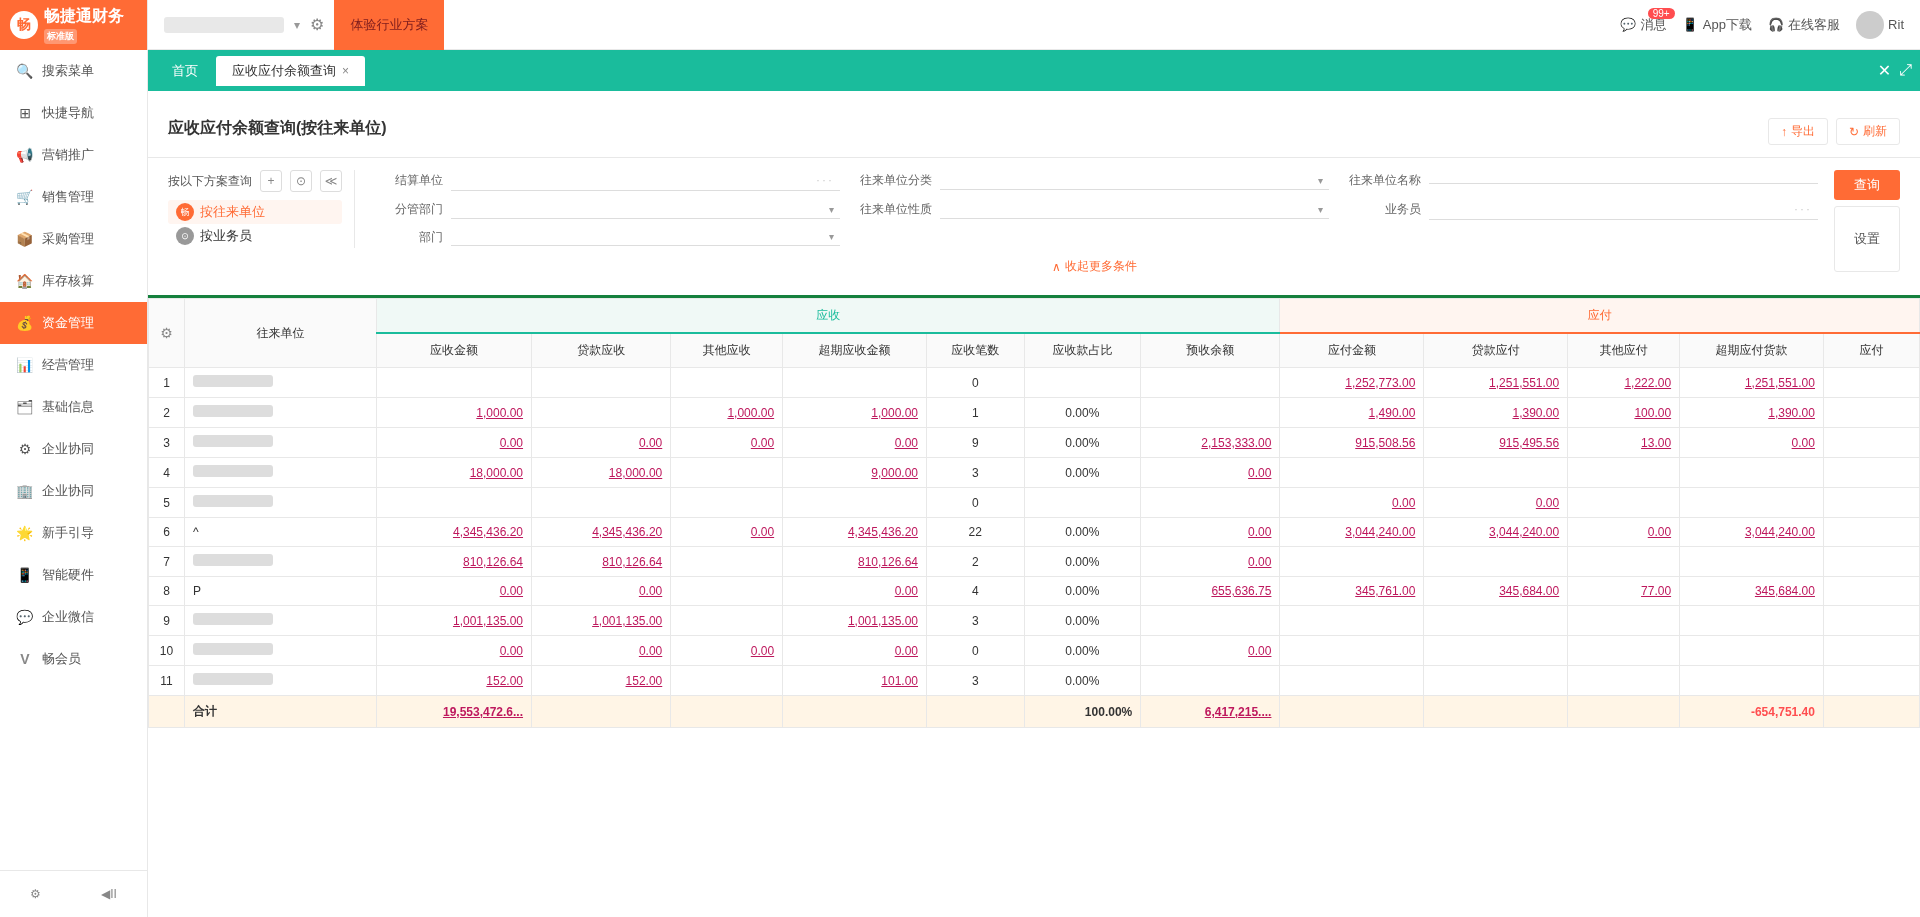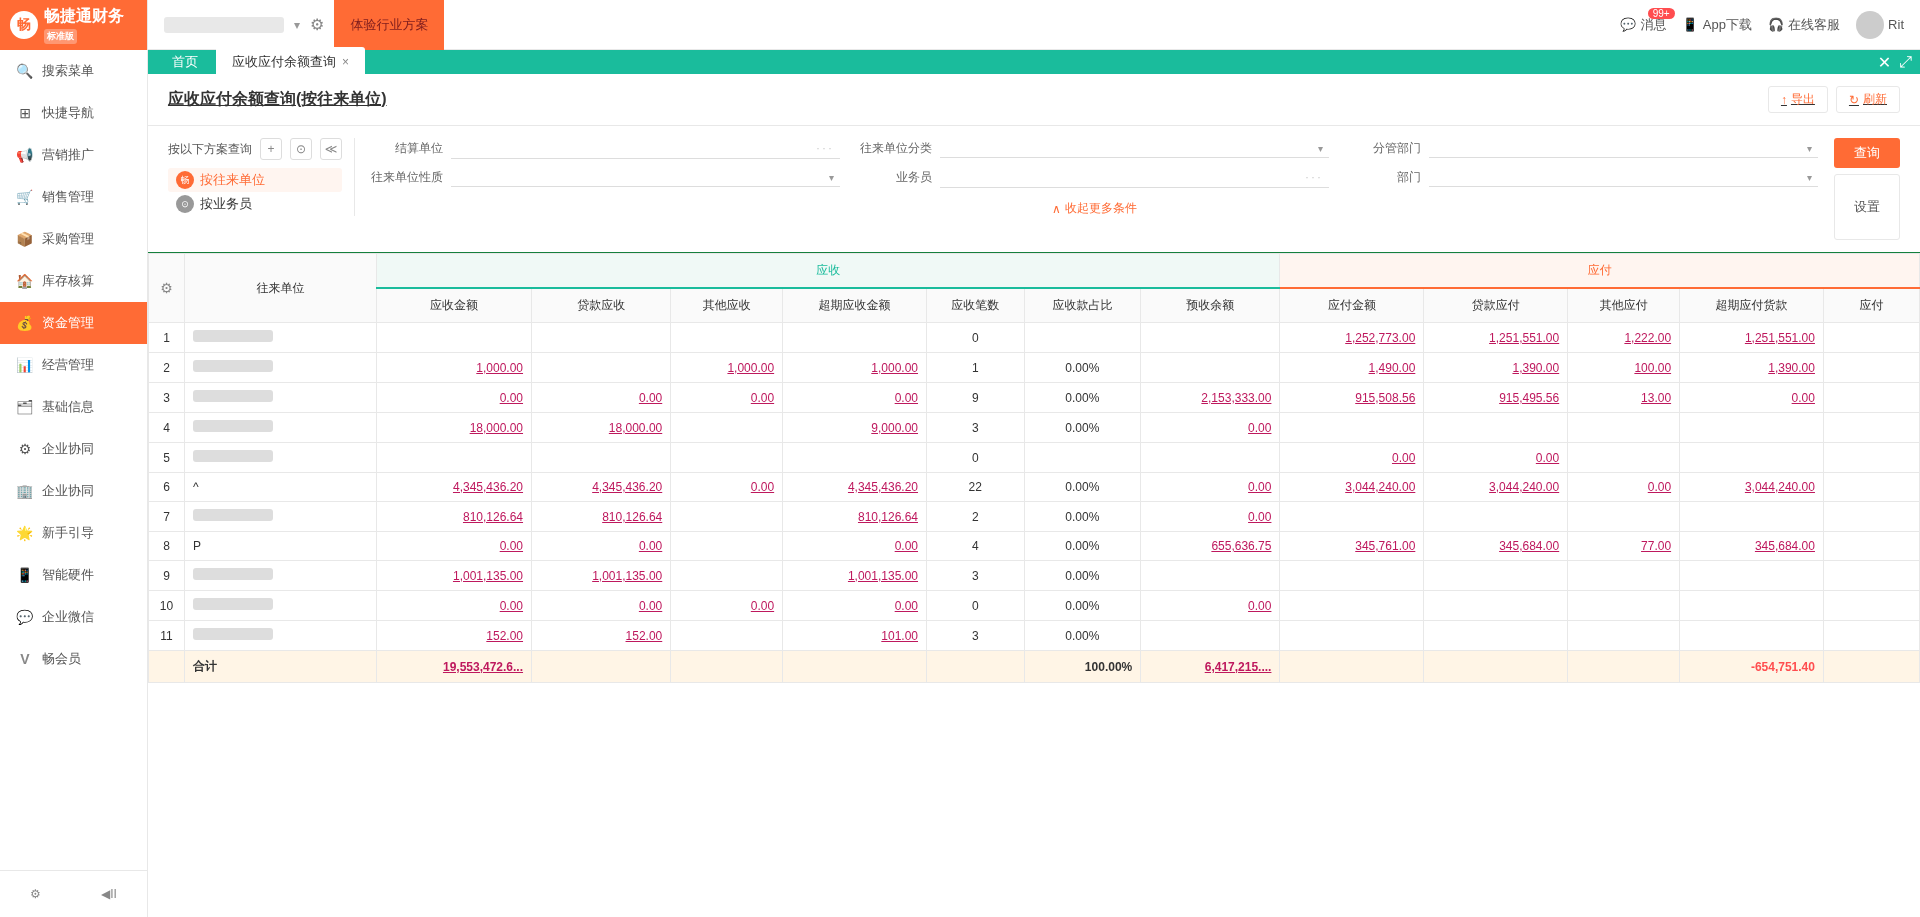--- a/index.html
+++ b/index.html
@@ -27,39 +27,39 @@
     .top-header-left { display: flex; align-items: center; gap: 10px; }
     .breadcrumb-text { color: #999; font-size: 12px; background: #f5f5f5; padding: 3px 10px; border-radius: 3px; }
     .header-gear { color: #888; font-size: 16px; cursor: pointer; }
     .btn-solution { background: #ff6b35; color: #7f1d1d; border: none; padding: 20px 16px; border-radius: 4px; cursor: pointer; font-size: 13px; }
     .top-header-right { display: flex; align-items: center; gap: 16px; }
     .header-icon-item { display: flex; align-items: center; gap: 4px; color: #555; cursor: pointer; font-size: 13px; position: relative; }
     .badge { background: #ff4d4f; color: white; border-radius: 10px; padding: 0 5px; font-size: 10px; position: absolute; top: -8px; right: -8px; }
     .user-avatar { width: 28px; height: 28px; background: #ccc; border-radius: 50%; }
 
     
-    .tab-bar { height: 24px; background: #1abc9c; display: flex; align-items: center; padding: 0 8px; gap: 2px; }
+    .tab-bar { height: 41px; background: #1abc9c; display: flex; align-items: center; padding: 0 8px; gap: 2px; }
     .tab-item { padding: 6px 16px; background: rgba(255,255,255,0.15); color: white; cursor: pointer; border-radius: 3px 3px 0 0; font-size: 13px; display: flex; align-items: center; gap: 6px; }
     .tab-item.home { background: transparent; }
     .tab-item.active { background: #ffffff; color: #333; }
     .tab-close { font-size: 12px; color: #888; cursor: pointer; }
     .tab-bar-right { margin-left: auto; display: flex; gap: 8px; color: white; font-size: 16px; cursor: pointer; }
 
     
     .page-content { flex: 1; background: #f0f2f5; overflow: hidden; display: flex; flex-direction: column; }
 
     
-    .page-header { background: #fff; padding: 12px 20px 0; border-bottom: 1px solid #e8e8e8; display: flex; align-items: center; justify-content: space-between; text-decoration: underline; }
+    .page-header { background: #fff; padding: 27px 20px 0; border-bottom: 1px solid #e8e8e8; display: flex; align-items: flex-start; justify-content: space-between; }
     .page-title { font-size: 16px; font-weight: bold; color: #333; padding-bottom: 12px; }
     .page-header-actions { display: flex; gap: 8px; padding-bottom: 12px; }
     .btn-export { background: transparent; border: 1px solid #e8e8e8; color: #ff6b35; padding: 4px 12px; border-radius: 3px; cursor: pointer; font-size: 12px; display: flex; align-items: center; gap: 4px; }
     .btn-refresh { background: transparent; border: 1px solid #e8e8e8; color: #ff6b35; padding: 4px 12px; border-radius: 3px; cursor: pointer; font-size: 12px; display: flex; align-items: center; gap: 4px; }
 
     
-    .filter-area { background: #fff; padding: 12px 20px; border-bottom: 1px solid #15803d; }
+    .filter-area { background: #fff; padding: 12px 20px; border-bottom: 3px solid #15803d; }
     .filter-scheme-btn { width: 22px; height: 22px; display: flex; align-items: center; justify-content: center; border: 1px solid #ddd; border-radius: 3px; cursor: pointer; color: #888; font-size: 12px; }
     .scheme-option { display: flex; align-items: center; gap: 6px; cursor: pointer; font-size: 13px; padding: 3px 8px; border-radius: 3px; }
     .scheme-option.active { color: #ff6b35; background: #fff5f0; }
     .scheme-icon { width: 18px; height: 18px; background: #ff6b35; border-radius: 50%; display: flex; align-items: center; justify-content: center; color: white; font-size: 10px; }
     .scheme-icon-gray { width: 18px; height: 18px; background: #999; border-radius: 50%; display: flex; align-items: center; justify-content: center; color: white; font-size: 10px; }
     .filter-chevron { color: #999; font-size: 10px; }
     .btn-query { background: #ff6b35; color: white; border: none; padding: 6px 20px; border-radius: 3px; cursor: pointer; font-size: 13px; }
     .btn-settings { background: transparent; border: 1px solid #e8e8e8; color: #555; padding: 23px 16px; border-radius: 3px; cursor: pointer; font-size: 13px; }
     .collapse-bar { display: flex; align-items: center; justify-content: center; color: #ff6b35; font-size: 12px; cursor: pointer; padding: 4px; gap: 4px; }
 
@@ -251,20 +251,26 @@
               <div class="field-input">
                 <span></span>
                   <span class="field-dots">···</span>
               </div>
             </div>
             <div class="field-group">
               <span class="field-label">往来单位分类</span>
               <div class="field-input">
                 <span></span>
                   <span class="filter-chevron">▾</span>
+              </div>
+            </div>
+            <div class="field-group">
+              <span class="field-label">往来单位名称</span>
+              <div class="field-input">
+                <span></span>
               </div>
             </div>
 
             <div class="field-group">
               <span class="field-label">分管部门</span>
               <div class="field-input">
                 <span></span>
                   <span class="filter-chevron">▾</span>
               </div>
             </div>

